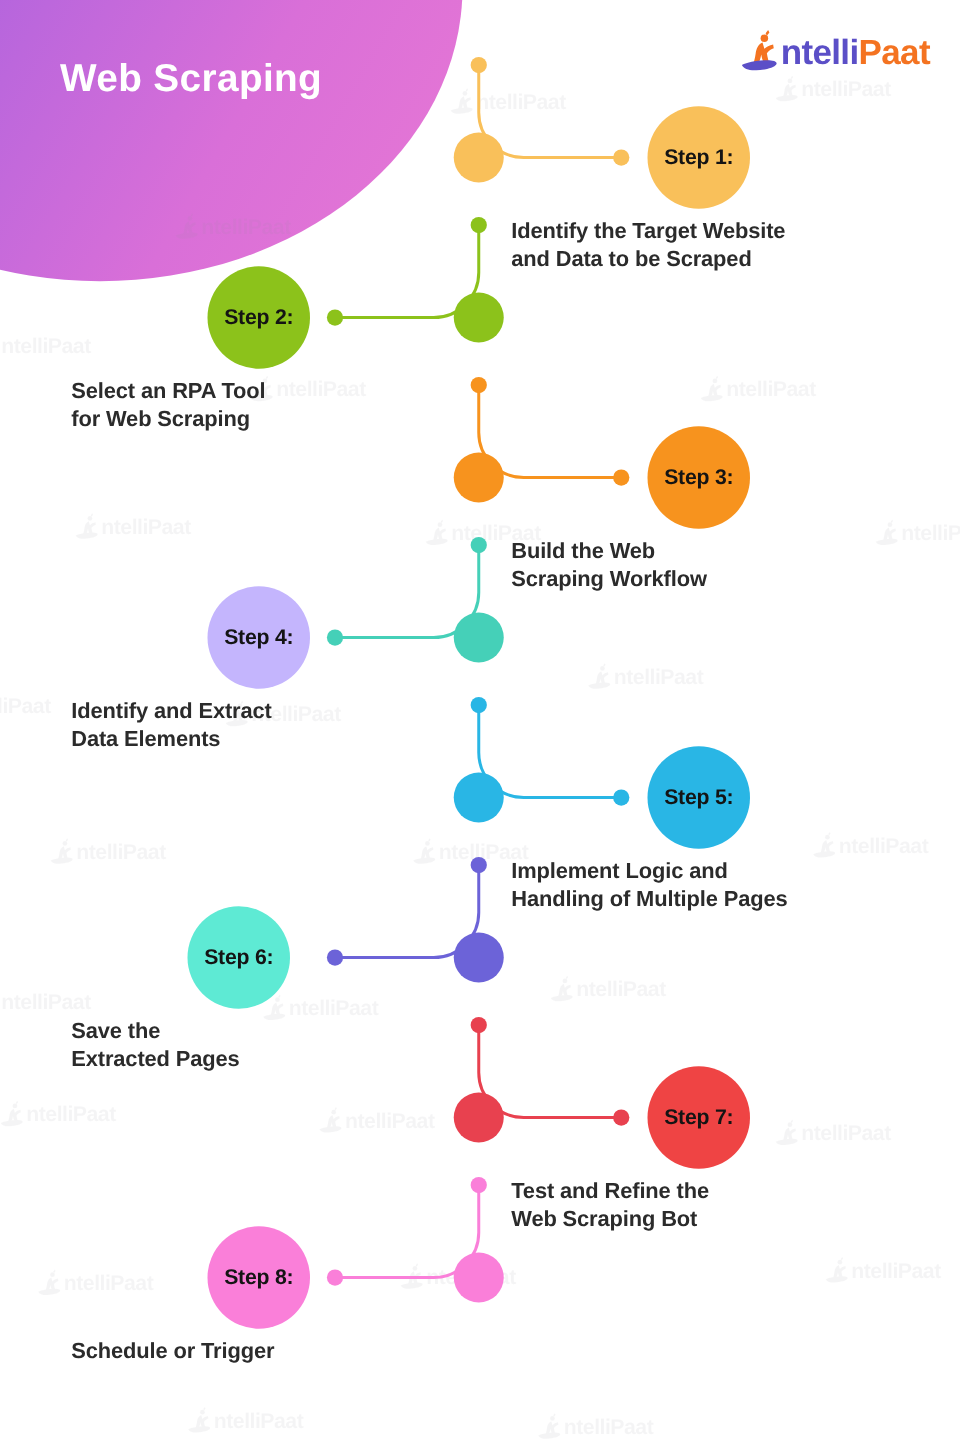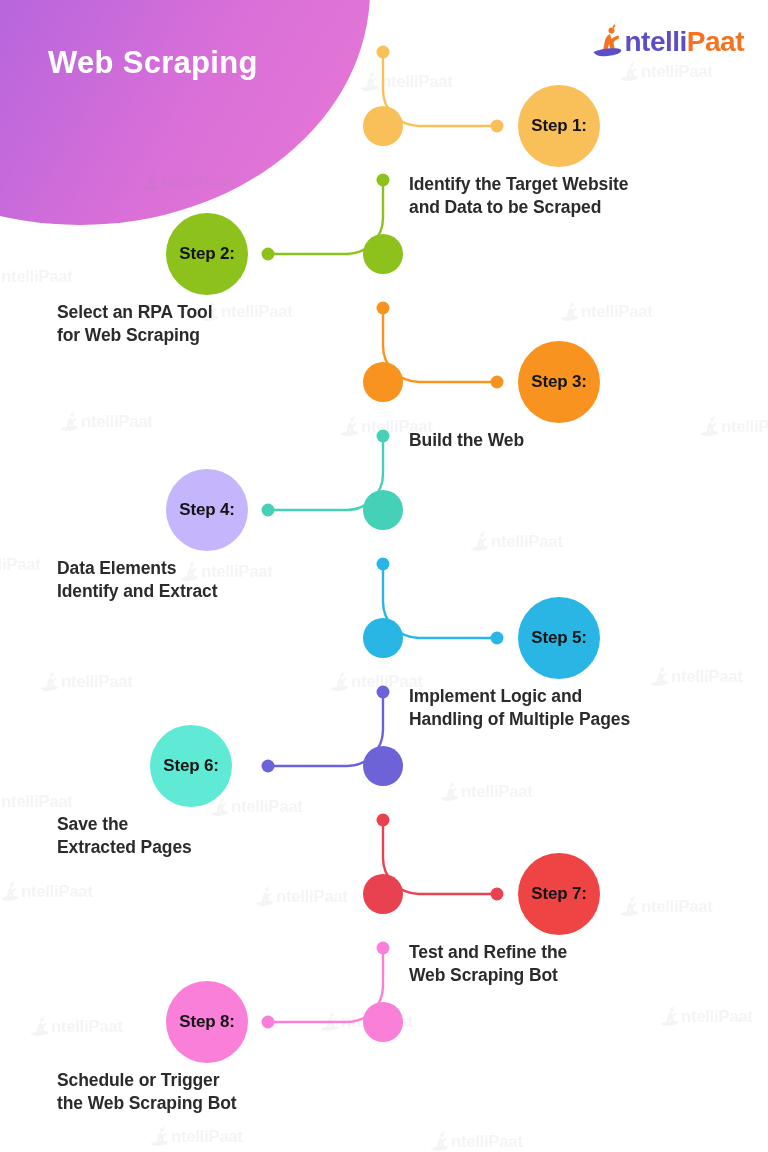--- a/index.html
+++ b/index.html
@@ -408,27 +408,28 @@
       </div>
       <div class="step-caption" style="left: 57px; top: 301px;">
         <div>Select an RPA Tool</div>
         <div>for Web Scraping</div>
       </div>
       <div class="step-badge" style="left: 518px; top: 341px; background: rgb(247, 147, 30);">
         <span>Step 3:</span>
       </div>
       <div class="step-caption" style="left: 409px; top: 429px;">
         <div>Build the Web</div>
+        <div>Scraping Workflow</div>
       </div>
       <div class="step-badge" style="left: 166px; top: 469px; background: #c4b5fd;">
         <span>Step 4:</span>
       </div>
       <div class="step-caption" style="left: 57px; top: 557px;">
+        <div>Identify and Extract</div>
         <div>Data Elements</div>
-        <div>Identify and Extract</div>
       </div>
       <div class="step-badge" style="left: 518px; top: 597px; background: rgb(41, 182, 229);">
         <span>Step 5:</span>
       </div>
       <div class="step-caption" style="left: 409px; top: 685px;">
         <div>Implement Logic and</div>
         <div>Handling of Multiple Pages</div>
       </div>
       <div class="step-badge" style="left: 150px; top: 725px; background: #5eead4;">
         <span>Step 6:</span>
@@ -442,17 +443,16 @@
       </div>
       <div class="step-caption" style="left: 409px; top: 941px;">
         <div>Test and Refine the</div>
         <div>Web Scraping Bot</div>
       </div>
       <div class="step-badge" style="left: 166px; top: 981px; background: rgb(250, 127, 217);">
         <span>Step 8:</span>
       </div>
       <div class="step-caption" style="left: 57px; top: 1069px;">
         <div>Schedule or Trigger</div>
-        <div>the Web Scraping Bot</div>
       </div>
     </div>
 
 </div>
 
 </body></html>

